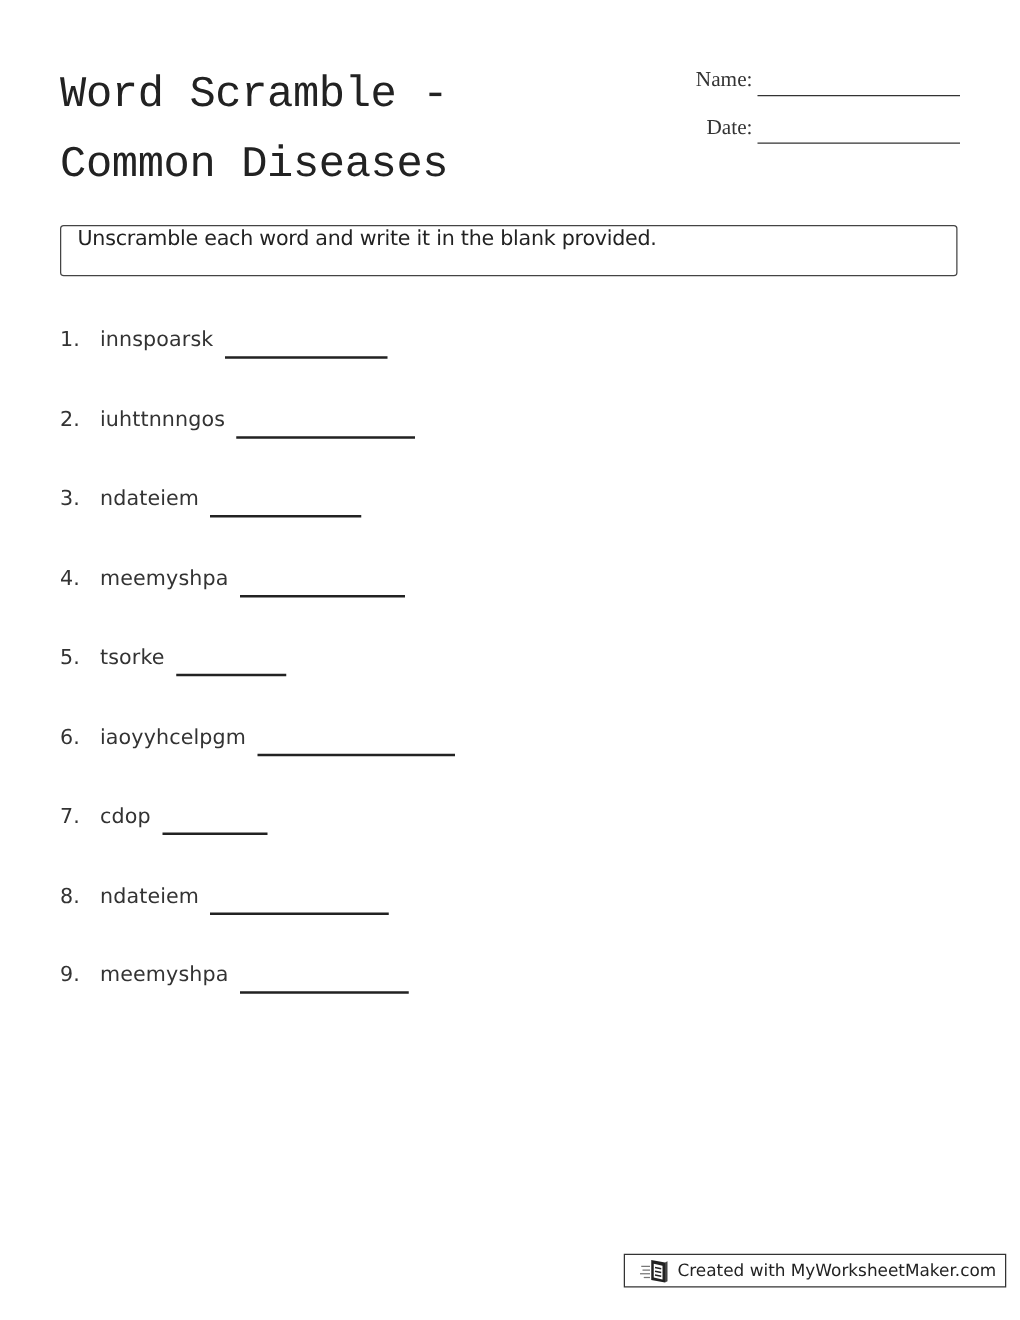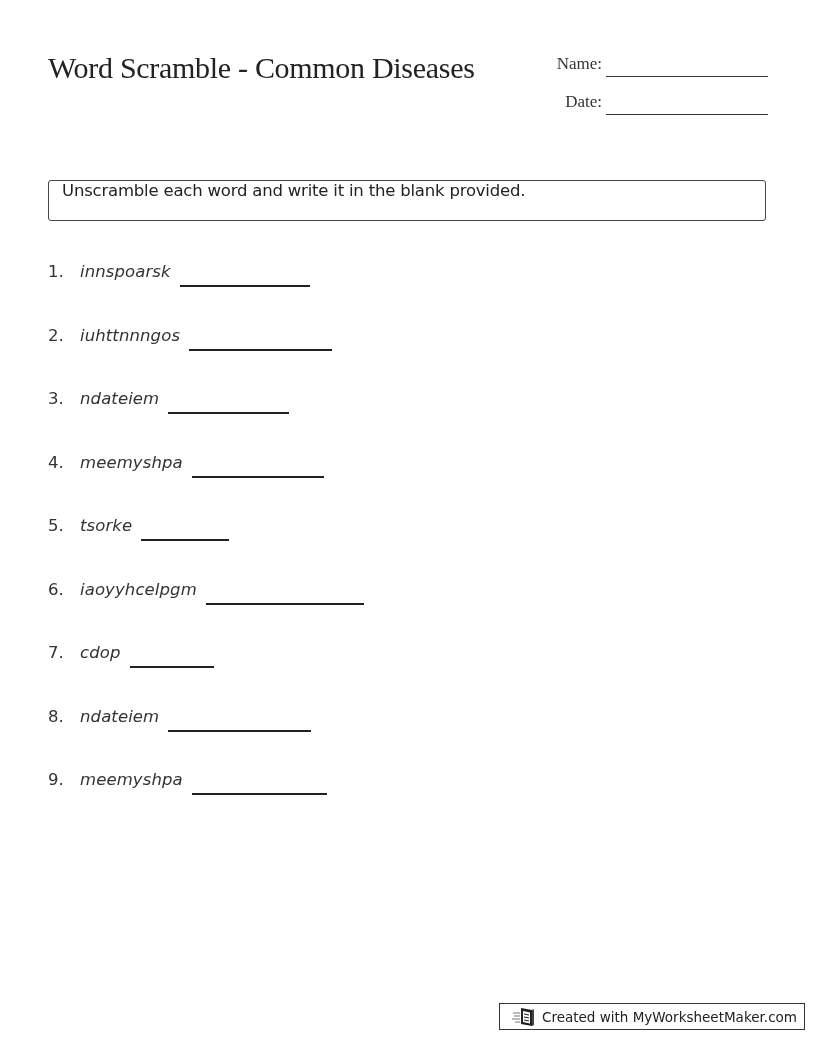--- a/index.html
+++ b/index.html
@@ -13,23 +13,23 @@
       position: relative;
       overflow: hidden;
       color: #222222;
       font-family: "DejaVu Sans", sans-serif;
     }
     .title {
       position: absolute;
       left: 48px;
       top: 48px;
       width: 440px;
-      font-family: Liberation Serif, serif;
-      font-size: 30px;
-      line-height: 39px;
+      font-family: Liberation Mono, monospace;
+      font-size: 35px;
+      line-height: 56px;
       color: #222222;
       font-weight: normal;
       margin: 0;
       letter-spacing: -0.3px;
     }
     .field-row {
       position: absolute;
       left: 530px;
       width: 240px;
       height: 24px;
@@ -89,21 +89,20 @@
     .item-num {
       display: inline-block;
       min-width: 32px;
       white-space: nowrap;
     }
     .item-num.wide {
       min-width: 42px;
     }
     .item-word {
       white-space: nowrap;
-      font-style: italic;
     }
     .item-blank {
       display: inline-block;
       margin-left: 9px;
       margin-top: 23px;
       height: 0;
       border-top: 2px solid #222222;
     }
     .credit {
       position: absolute;

